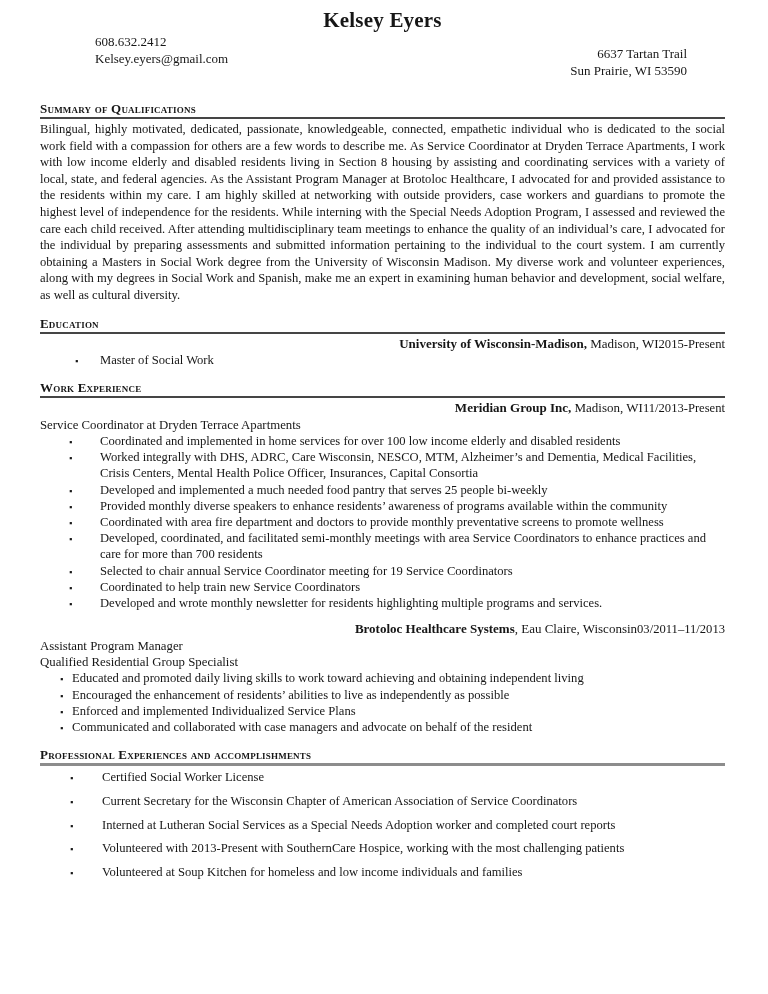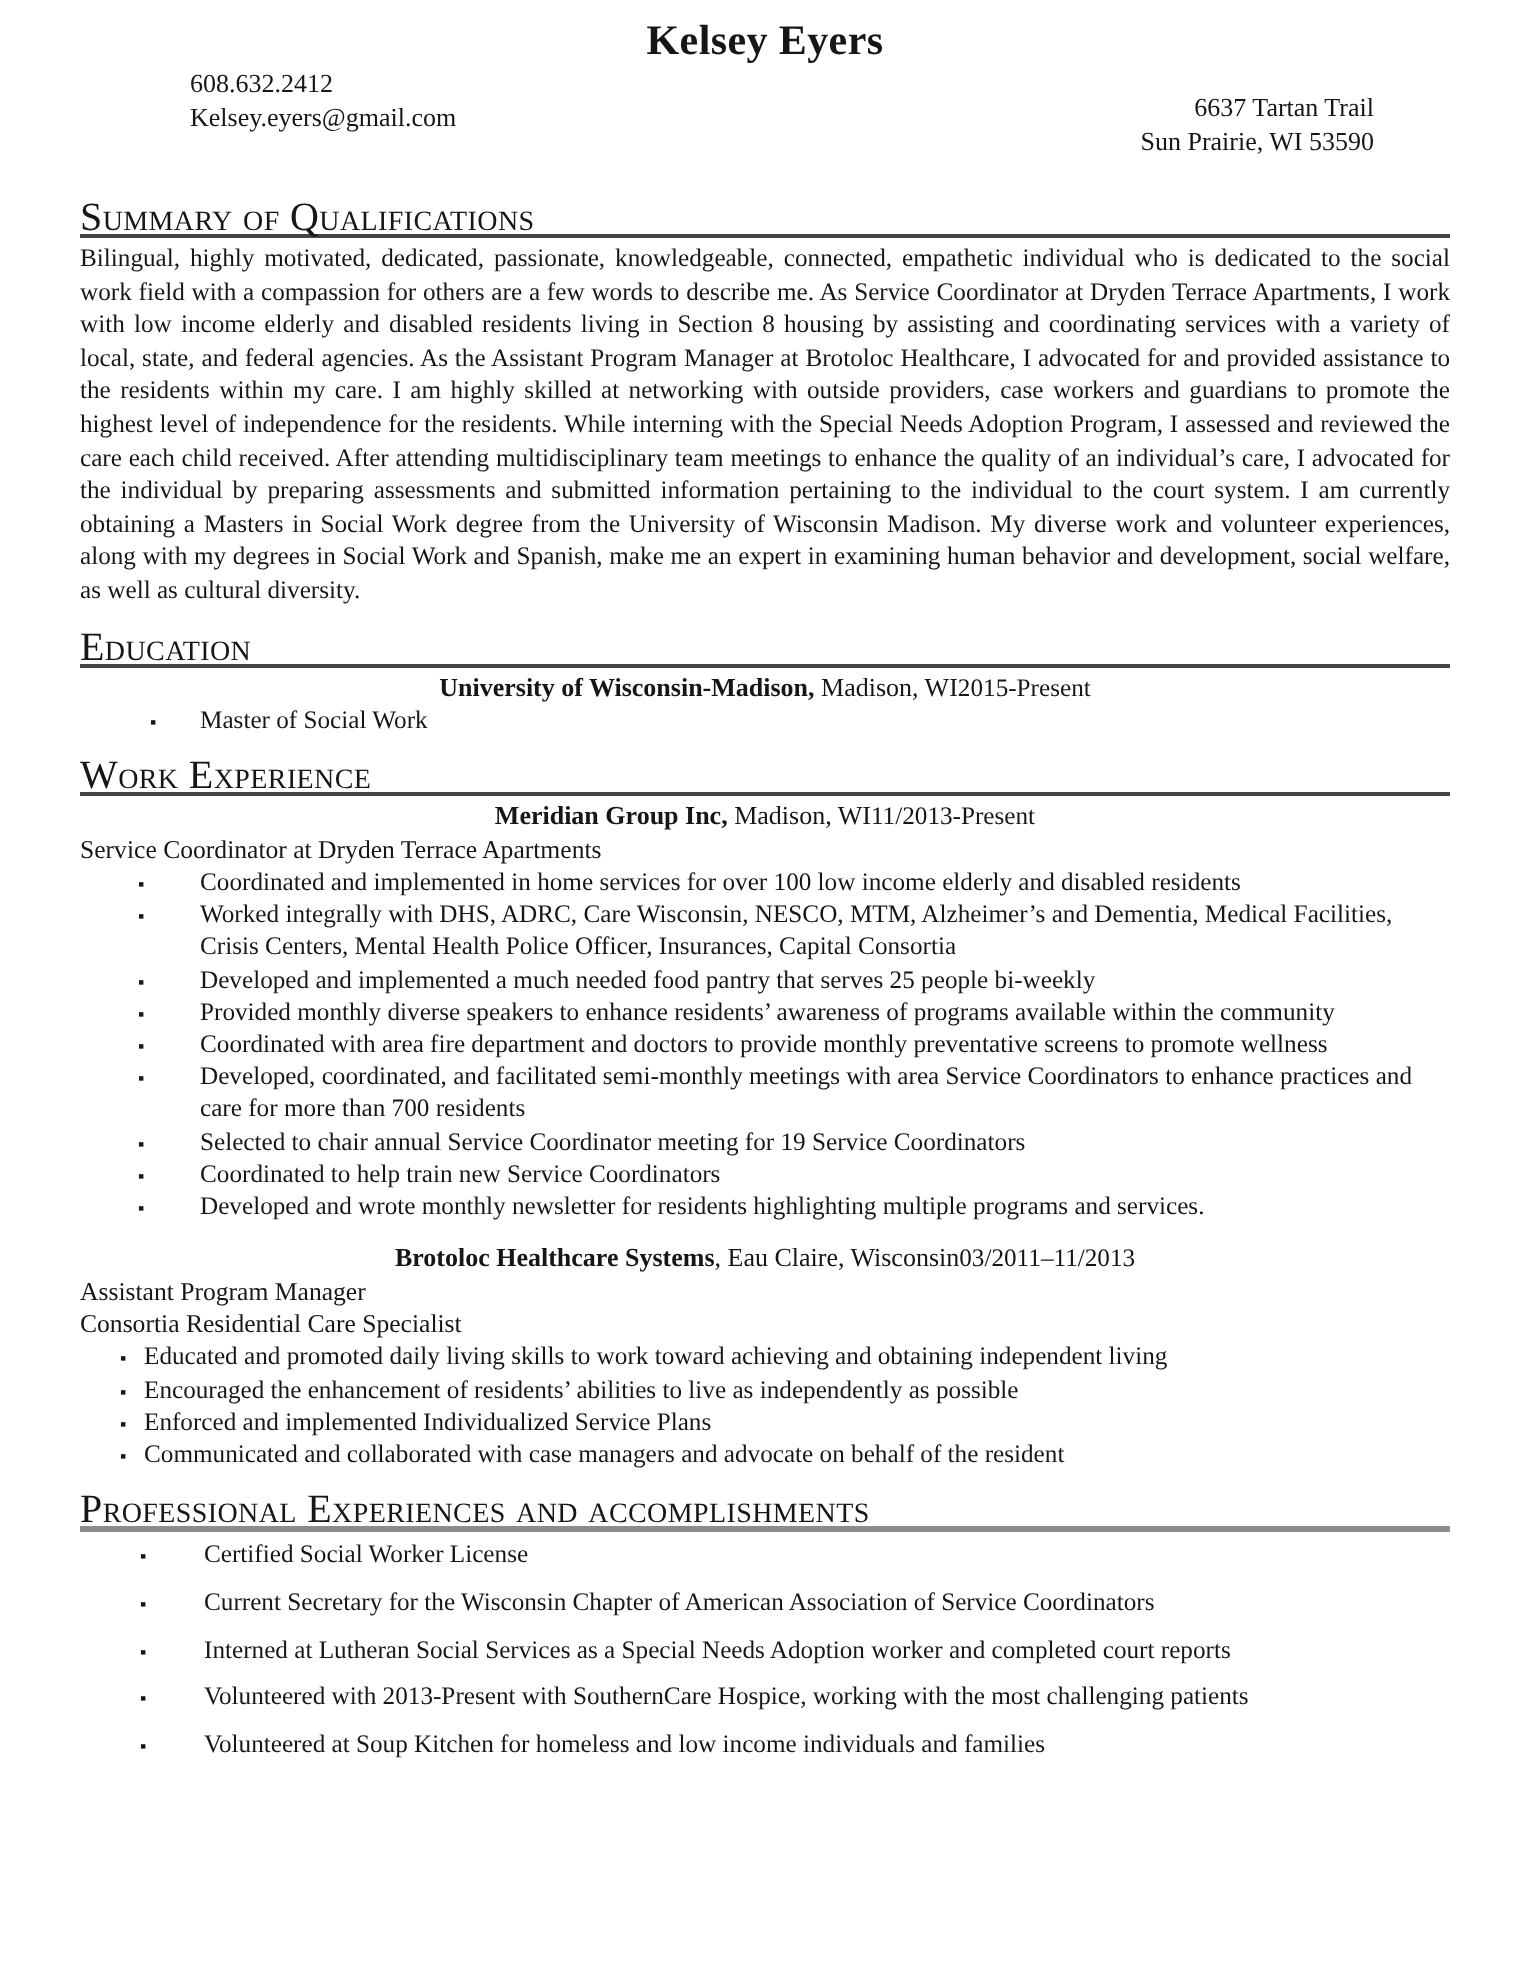--- a/index.html
+++ b/index.html
@@ -29,22 +29,22 @@
     justify-content: space-between;
     font-size: 13px;
     line-height: 16.5px;
     gap: 12px;
   }
   .contact-left { padding-left: 55px; }
   .contact-right { text-align: right; padding-right: 38px; margin-top: 12px; }
 
   h2.sec {
     margin: 0 0 2px 0;
-    font-size: 20px;
-    font-weight: normal;
+    font-size: 13px;
+    font-weight: bold;
     font-variant: small-caps;
     letter-spacing: 0.2px;
     border-bottom: 2px solid #454545;
     padding-bottom: 0px;
     line-height: 16px;
   }
   h2.sec.gray-rule { border-bottom: 3px solid #8c8c8c; }
   .mt-summary { margin-top: 22px !important; }
   .mt { margin-top: 12px !important; }
 
@@ -52,21 +52,21 @@
     margin: 1px 0 0 0;
     font-size: 12.6px;
     line-height: 16.6px;
     text-align: justify;
   }
 
   .entry { margin: 0; }
   .entry.gap { margin-top: 10px; }
   .row {
     display: flex;
-    justify-content: center;
+    justify-content: flex-end;
     align-items: baseline;
     font-size: 13px;
     line-height: 16.5px;
   }
   .row .b { font-weight: bold; }
   .dates { white-space: nowrap; font-size: 12.6px; }
   .job-title { font-size: 12.8px; line-height: 16.3px; }
 
   ul { margin: 0; padding: 0; list-style: none; }
   li {
@@ -154,21 +154,21 @@
       <li>Developed and wrote monthly newsletter for residents highlighting multiple programs and services.</li>
     </ul>
   </div>
 
   <div class="entry gap">
     <div class="row">
       <div class="row-left"><span class="b">Brotoloc Healthcare Systems</span><span>, Eau Claire, Wisconsin</span></div>
       <div class="dates">03/2011–11/2013</div>
     </div>
     <div class="job-title">Assistant Program Manager</div>
-    <div class="job-title">Consortia Residential Care Specialist</div>
+    <div class="job-title">Qualified Residential Group Specialist</div>
     <ul class="ul-tight">
       <li>Educated and promoted daily living skills to work toward achieving and obtaining independent living</li>
       <li>Encouraged the enhancement of residents’ abilities to live as independently as possible</li>
       <li>Enforced and implemented Individualized Service Plans</li>
       <li>Communicated and collaborated with case managers and advocate on behalf of the resident</li>
     </ul>
   </div>
 
   <h2 class="sec mt gray-rule">Professional Experiences and accomplishments</h2>
   <ul class="ul-prof">

